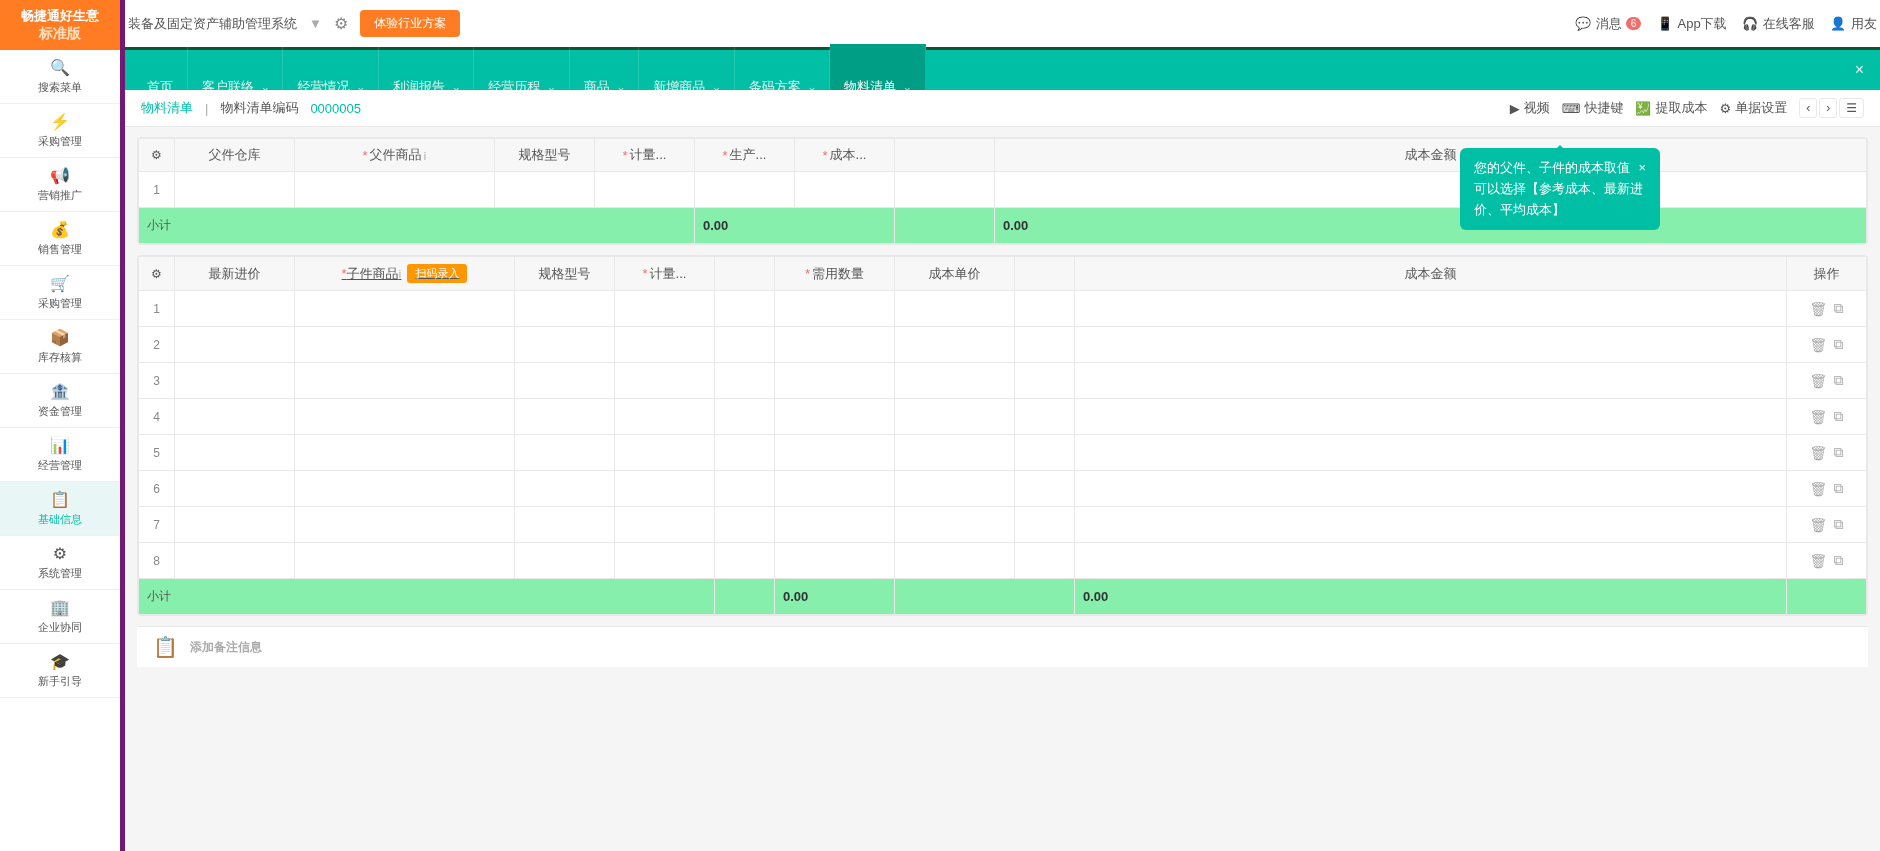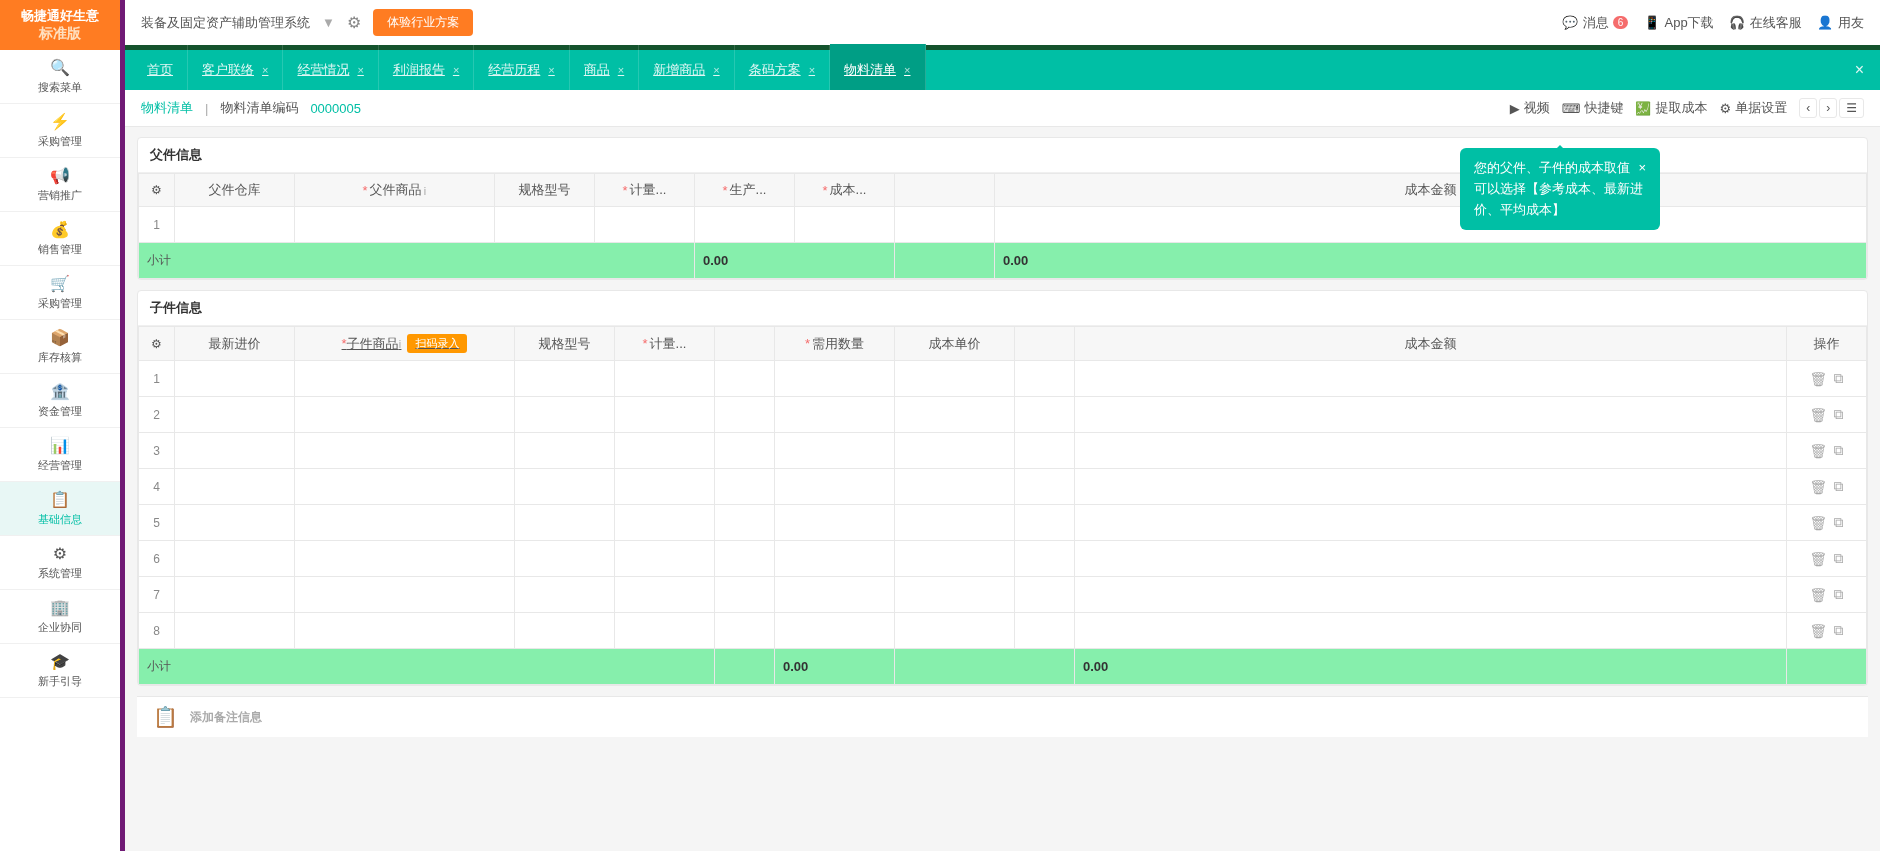--- a/index.html
+++ b/index.html
@@ -48,22 +48,22 @@
       flex-direction: column;
       overflow: hidden;
     }
 
     
     .topbar {
       height: 50px;
       background: #fff;
       display: flex;
       align-items: center;
-      padding: 0 16px;
-      border-bottom: 5px solid #14532d;
+      padding: 0 3px;
+      border-bottom: 3px solid #14532d;
       gap: 12px;
     }
     .topbar-actions { display: flex; align-items: center; gap: 16px; }
     .topbar-action { display: flex; align-items: center; gap: 4px; color: #555; cursor: pointer; font-size: 12px; }
     .badge { background: #f56c6c; color: #fff; border-radius: 8px; padding: 1px 5px; font-size: 10px; }
     .topbar-btn {
       background: #ff7c22;
       color: #fff;
       border: none;
       border-radius: 4px;
@@ -82,27 +82,26 @@
       align-items: center;
       padding: 0 8px;
       height: 40px;
       flex-shrink: 0;
     }
     .nav-tab {
       color: #e0f7f4;
       padding: 0 14px;
       height: 52px;
       display: flex;
-      align-items: center;
+      align-items: flex-end;
       cursor: pointer;
       font-size: 13px;
       gap: 4px;
       white-space: nowrap;
       border-right: 1px solid rgba(255,255,255,0.15);
-      text-decoration: underline;
     }
     .nav-tab.active { background: #009e85; color: #fff; font-weight: 500; }
     .nav-tab .close-x { font-size: 11px; color: rgba(255,255,255,0.7); margin-left: 4px; }
     .nav-close-all { margin-left: auto; color: #e0f7f4; cursor: pointer; font-size: 16px; padding: 0 8px; }
 
     
     .content {
       flex: 1;
       overflow-y: auto;
       background: #f5f5f5;
@@ -379,21 +378,20 @@
         <span>单据设置</span>
       </div>
       <div class="page-nav">
         <button class="page-btn">‹</button>
         <button class="page-btn">›</button>
         <button class="page-btn">☰</button>
       </div>
     </div>
 
     <div class="section">
-      <div class="section-title">父件信息</div>
       <table class="data-table">
         <thead>
           <tr>
             <th style="width:36px;">⚙</th>
             <th style="width:120px;">
                 <div class="th-label">父件仓库</div>
               </th>
             <th style="width:200px;">
                 <div class="th-label"><span class="required">*</span>父件商品<span class="info-icon">ℹ</span></div>
               </th>
@@ -435,21 +433,20 @@
             <td colspan="5">小计</td>
             <td colspan="2"><span class="val">0.00</span></td>
             <td></td>
             <td><span class="val">0.00</span></td>
           </tr>
         </tbody>
       </table>
     </div>
 
     <div class="section">
-      <div class="section-title">子件信息</div>
       <table class="data-table">
         <thead>
           <tr>
             <th style="width:36px;">⚙</th>
             <th style="width:120px;">
                 <div class="th-label">最新进价</div>
               </th>
             <th style="width:220px;text-decoration:underline;">
               <div class="th-label" style="gap:6px;">
                 <span><span class="required">*</span>子件商品<span class="info-icon">ℹ</span></span>

